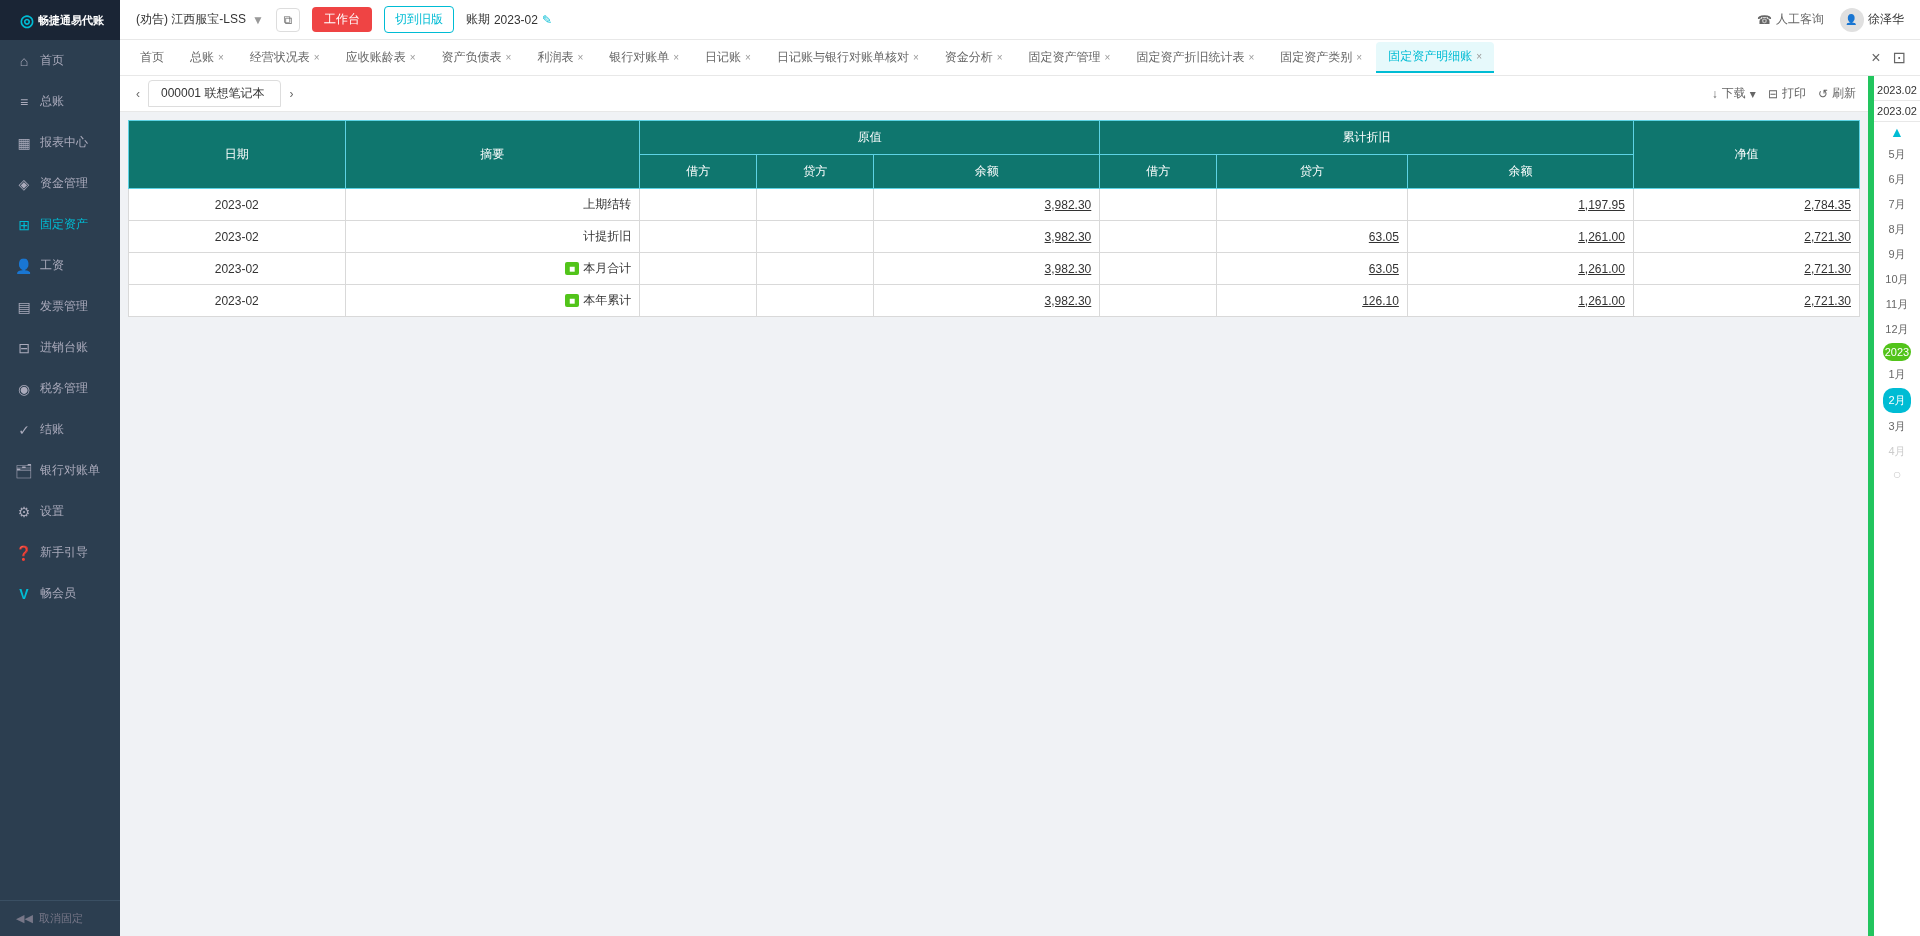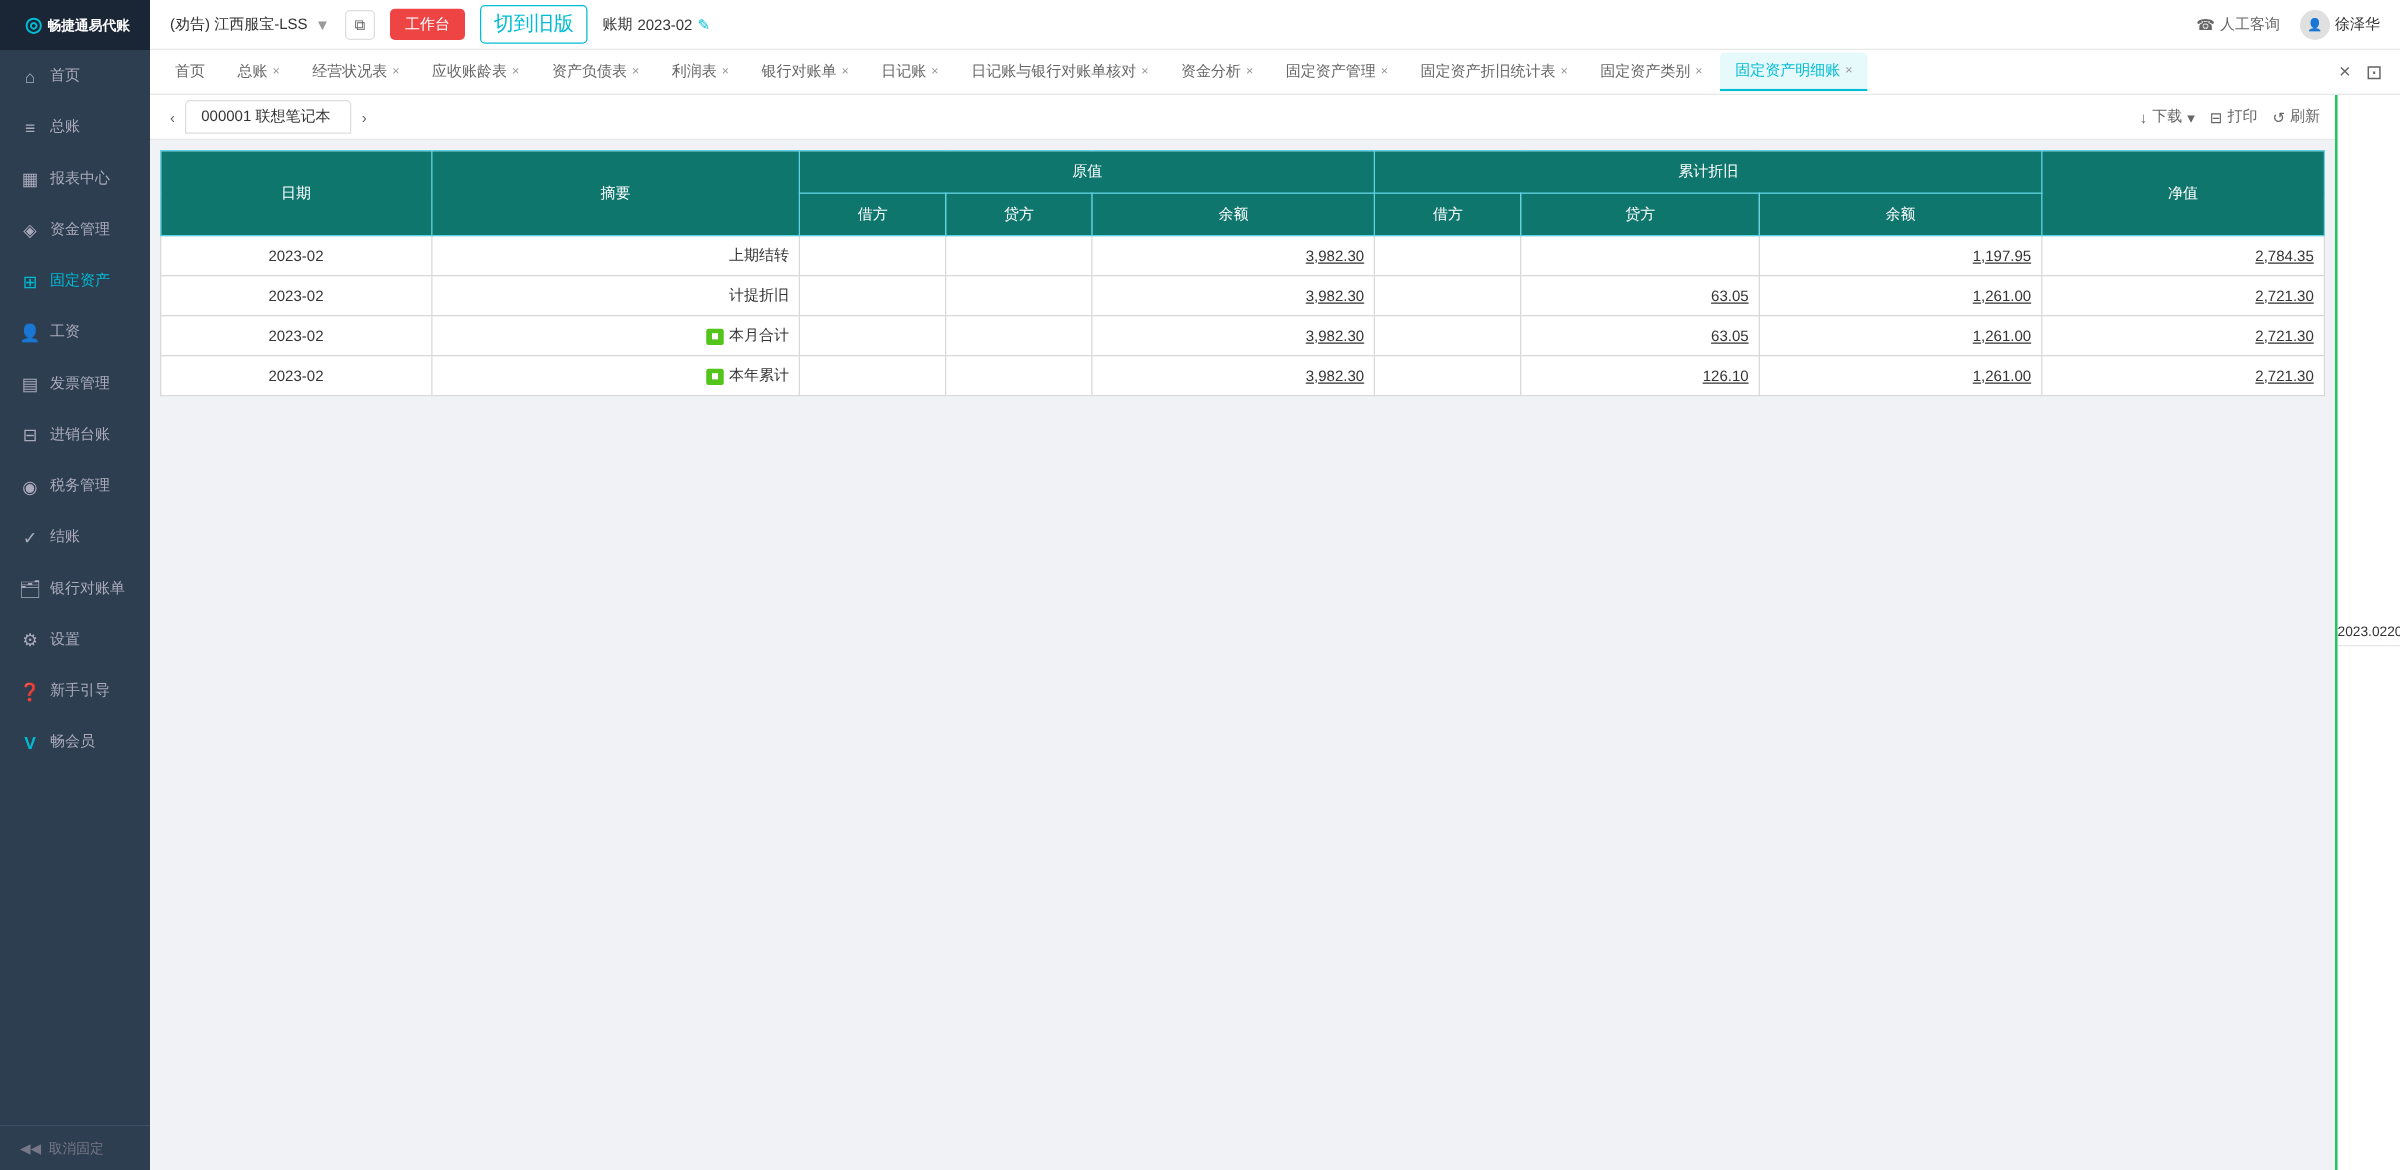--- a/index.html
+++ b/index.html
@@ -17,21 +17,21 @@
 
     
     .main { flex: 1; display: flex; flex-direction: column; overflow: hidden; }
 
     
     .topbar { height: 40px; background: #fff; display: flex; align-items: center; padding: 0 16px; gap: 12px; border-bottom: 1px solid #e8e8e8; }
     .topbar-company { display: flex; align-items: center; gap: 6px; color: #333; font-size: 12px; cursor: pointer; }
     .topbar-company .arrow { color: #999; }
     .topbar-copy-btn { width: 24px; height: 24px; border: 1px solid #ddd; border-radius: 4px; display: flex; align-items: center; justify-content: center; cursor: pointer; color: #666; }
     .topbar-workbench { background: #ef4444; color: #fff; border: none; border-radius: 4px; padding: 4px 12px; font-size: 12px; cursor: pointer; }
-    .topbar-switch { border: 1px solid #00bcd4; color: #00bcd4; background: #fff; border-radius: 4px; padding: 4px 10px; font-size: 16px; cursor: pointer; }
+    .topbar-switch { border: 1px solid #00bcd4; color: #00bcd4; background: #fff; border-radius: 4px; padding: 4px 10px; font-size: 12px; cursor: pointer; }
     .topbar-period { display: flex; align-items: center; gap: 4px; color: #333; font-size: 12px; }
     .topbar-period .edit-icon { color: #00bcd4; cursor: pointer; }
     .topbar-right { margin-left: auto; display: flex; align-items: center; gap: 16px; }
     .topbar-service { display: flex; align-items: center; gap: 4px; color: #666; font-size: 12px; cursor: pointer; }
     .topbar-user { display: flex; align-items: center; gap: 4px; color: #333; font-size: 12px; cursor: pointer; }
     .user-avatar { width: 24px; height: 24px; background: #e0e0e0; border-radius: 50%; display: flex; align-items: center; justify-content: center; font-size: 10px; color: #666; }
 
     
     .tabs-bar { height: 36px; background: #fff; display: flex; align-items: center; padding: 0 8px; border-bottom: 1px solid #e8e8e8; overflow-x: auto; gap: 2px; }
     .tabs-bar::-webkit-scrollbar { display: none; }
@@ -58,21 +58,21 @@
     
     .table-container { flex: 1; overflow: auto; padding: 8px; }
     .data-table { width: 100%; border-collapse: collapse; border: 1px solid #b2e0e8; }
     .data-table th { background: #0f766e; color: #fff; text-align: center; padding: 8px 4px; font-size: 12px; font-weight: normal; border: 1px solid #5dd3e5; }
     .data-table td { text-align: center; padding: 7px 8px; font-size: 12px; color: #333; border: 1px solid #d9d9d9; background: #fff; }
     .data-table td.text-left { text-align: right; }
     .data-table td.text-right { text-align: right; text-decoration: underline; }
     .tag-green { display: inline-block; background: #52c41a; color: #fff; font-size: 10px; padding: 1px 4px; border-radius: 2px; margin-right: 4px; }
 
     
-    .right-panel { width: 52px; background: #fff; border-left: 2px solid #22c55e; display: flex; flex-direction: row; align-items: center; padding: 4px 0; overflow-y: auto; }
+    .right-panel { width: 52px; background: #fff; border-left: 6px solid #22c55e; display: flex; flex-direction: column; align-items: center; padding: 4px 0; overflow-y: auto; }
     .right-panel-year { font-size: 11px; color: #333; padding: 4px 0; border-bottom: 1px solid #e8e8e8; width: 100%; text-align: center; }
     .right-panel-item { width: 100%; text-align: center; padding: 5px 2px; font-size: 11px; color: #666; cursor: pointer; }
     .right-panel-item.active { color: #fff; background: #00bcd4; border-radius: 10px; margin: 1px 4px; width: calc(100% - 8px); }
     .right-panel-item.year-badge { background: #52c41a; color: #fff; border-radius: 10px; margin: 1px 4px; width: calc(100% - 8px); font-size: 11px; padding: 3px 2px; }
     .right-panel-item.disabled { color: #ccc; cursor: default; }
     .scroll-up { color: #00bcd4; font-size: 14px; cursor: pointer; padding: 2px; }
     .scroll-down { color: #ccc; font-size: 14px; cursor: pointer; padding: 2px; }
   </style>
 </head>
 <body>
@@ -331,17 +331,32 @@
             </tbody>
         </table>
       </div>
 
     </div>
 
     <div class="right-panel">
       <div class="right-panel-year">2023.02</div>
       <div class="right-panel-year">2023.02</div>
       <div class="scroll-up">▲</div>
+      <div id="month-list">
+          <div class="right-panel-item">5月</div>
+          <div class="right-panel-item">6月</div>
+          <div class="right-panel-item">7月</div>
+          <div class="right-panel-item">8月</div>
+          <div class="right-panel-item">9月</div>
+          <div class="right-panel-item">10月</div>
+          <div class="right-panel-item">11月</div>
+          <div class="right-panel-item">12月</div>
+          <div class="right-panel-item year-badge">2023</div>
+          <div class="right-panel-item">1月</div>
+          <div class="right-panel-item active">2月</div>
+          <div class="right-panel-item">3月</div>
+          <div class="right-panel-item disabled">4月</div>
+        </div>
       <div class="scroll-down">○</div>
     </div>
 
   </div>
 </div>
 
 </body></html>

